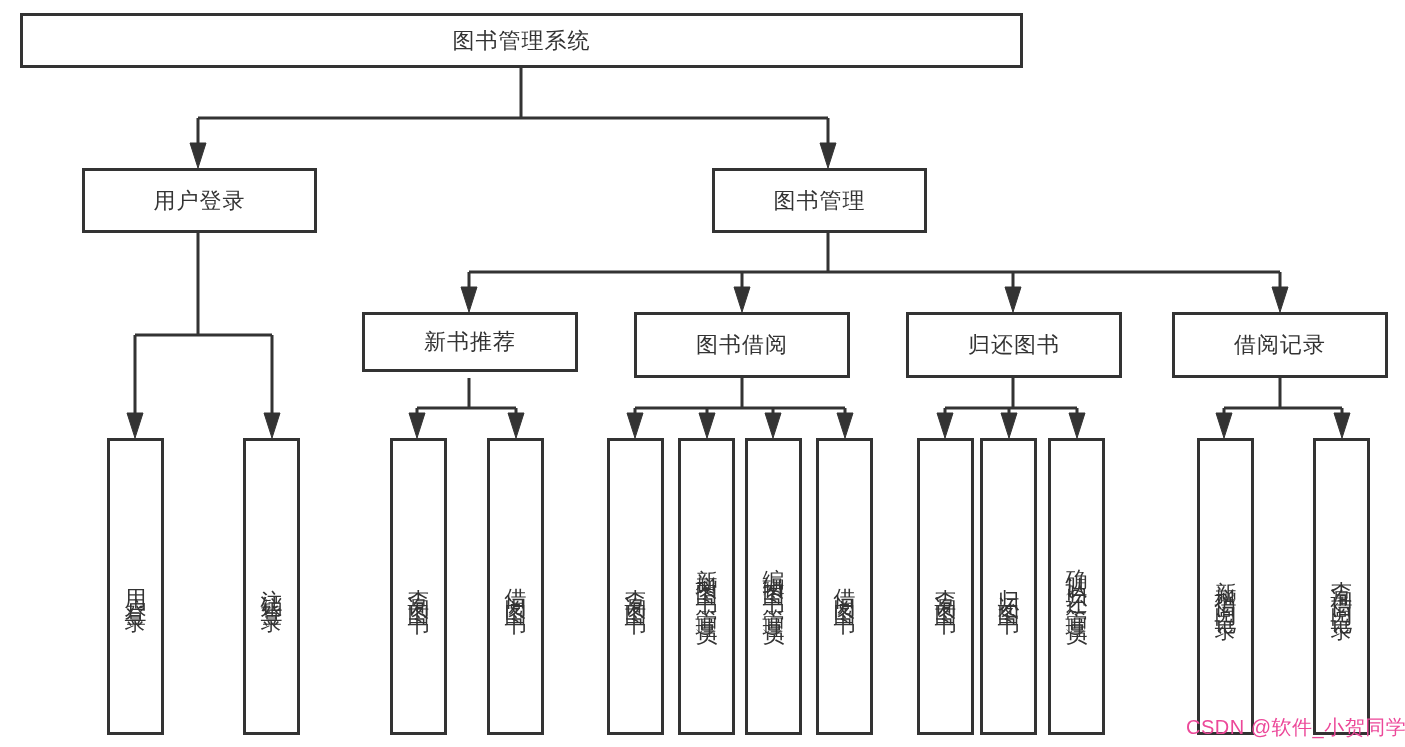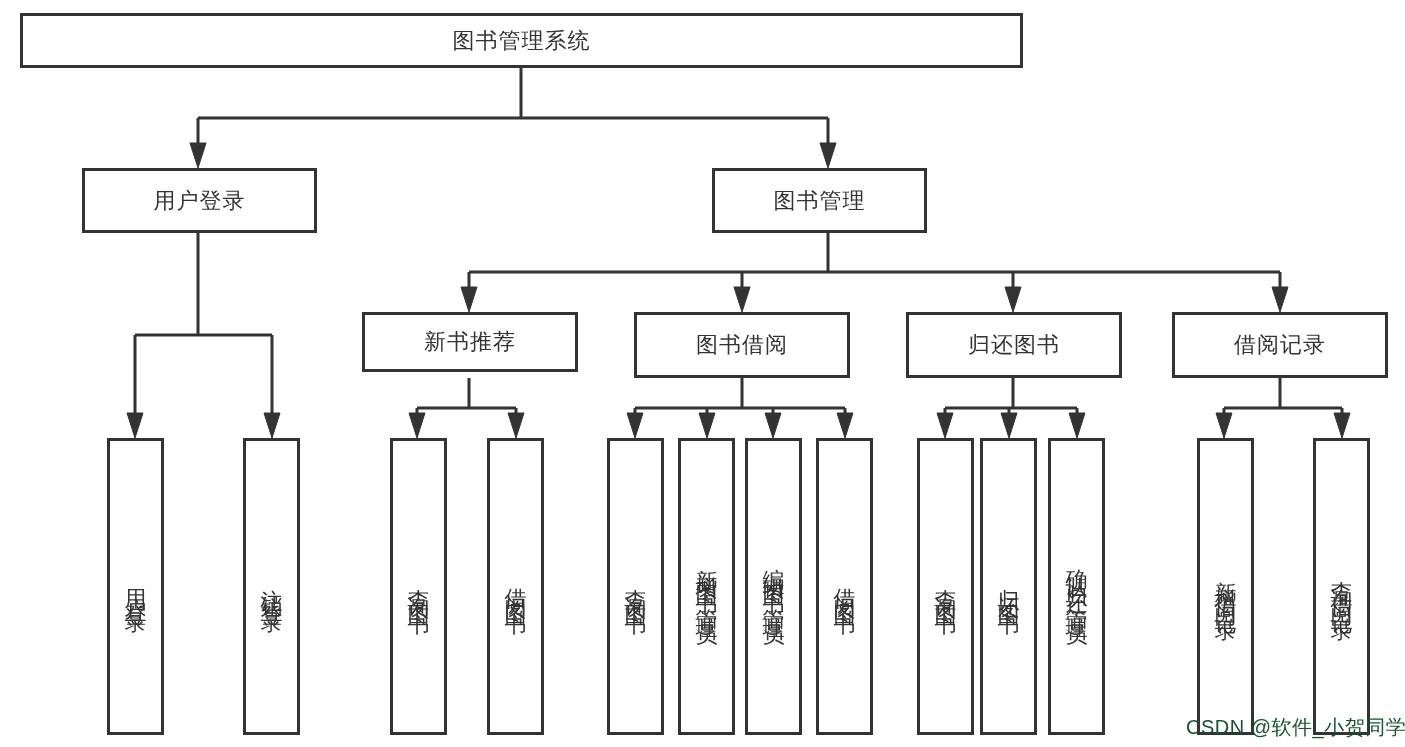--- a/index.html
+++ b/index.html
@@ -56,21 +56,21 @@
     height: 297px;
     writing-mode: vertical-rl;
     letter-spacing: 8px;
     white-space: normal;
   }
   .watermark {
     position: absolute;
     left: 1186px;
     top: 714px;
     font-size: 20px;
-    color: #14532d;
+    color: #ec4899;
     letter-spacing: 0.5px;
     z-index: 3;
     white-space: nowrap;
   }
 </style>
 </head>
 <body>
 
 <div class="canvas">
 

